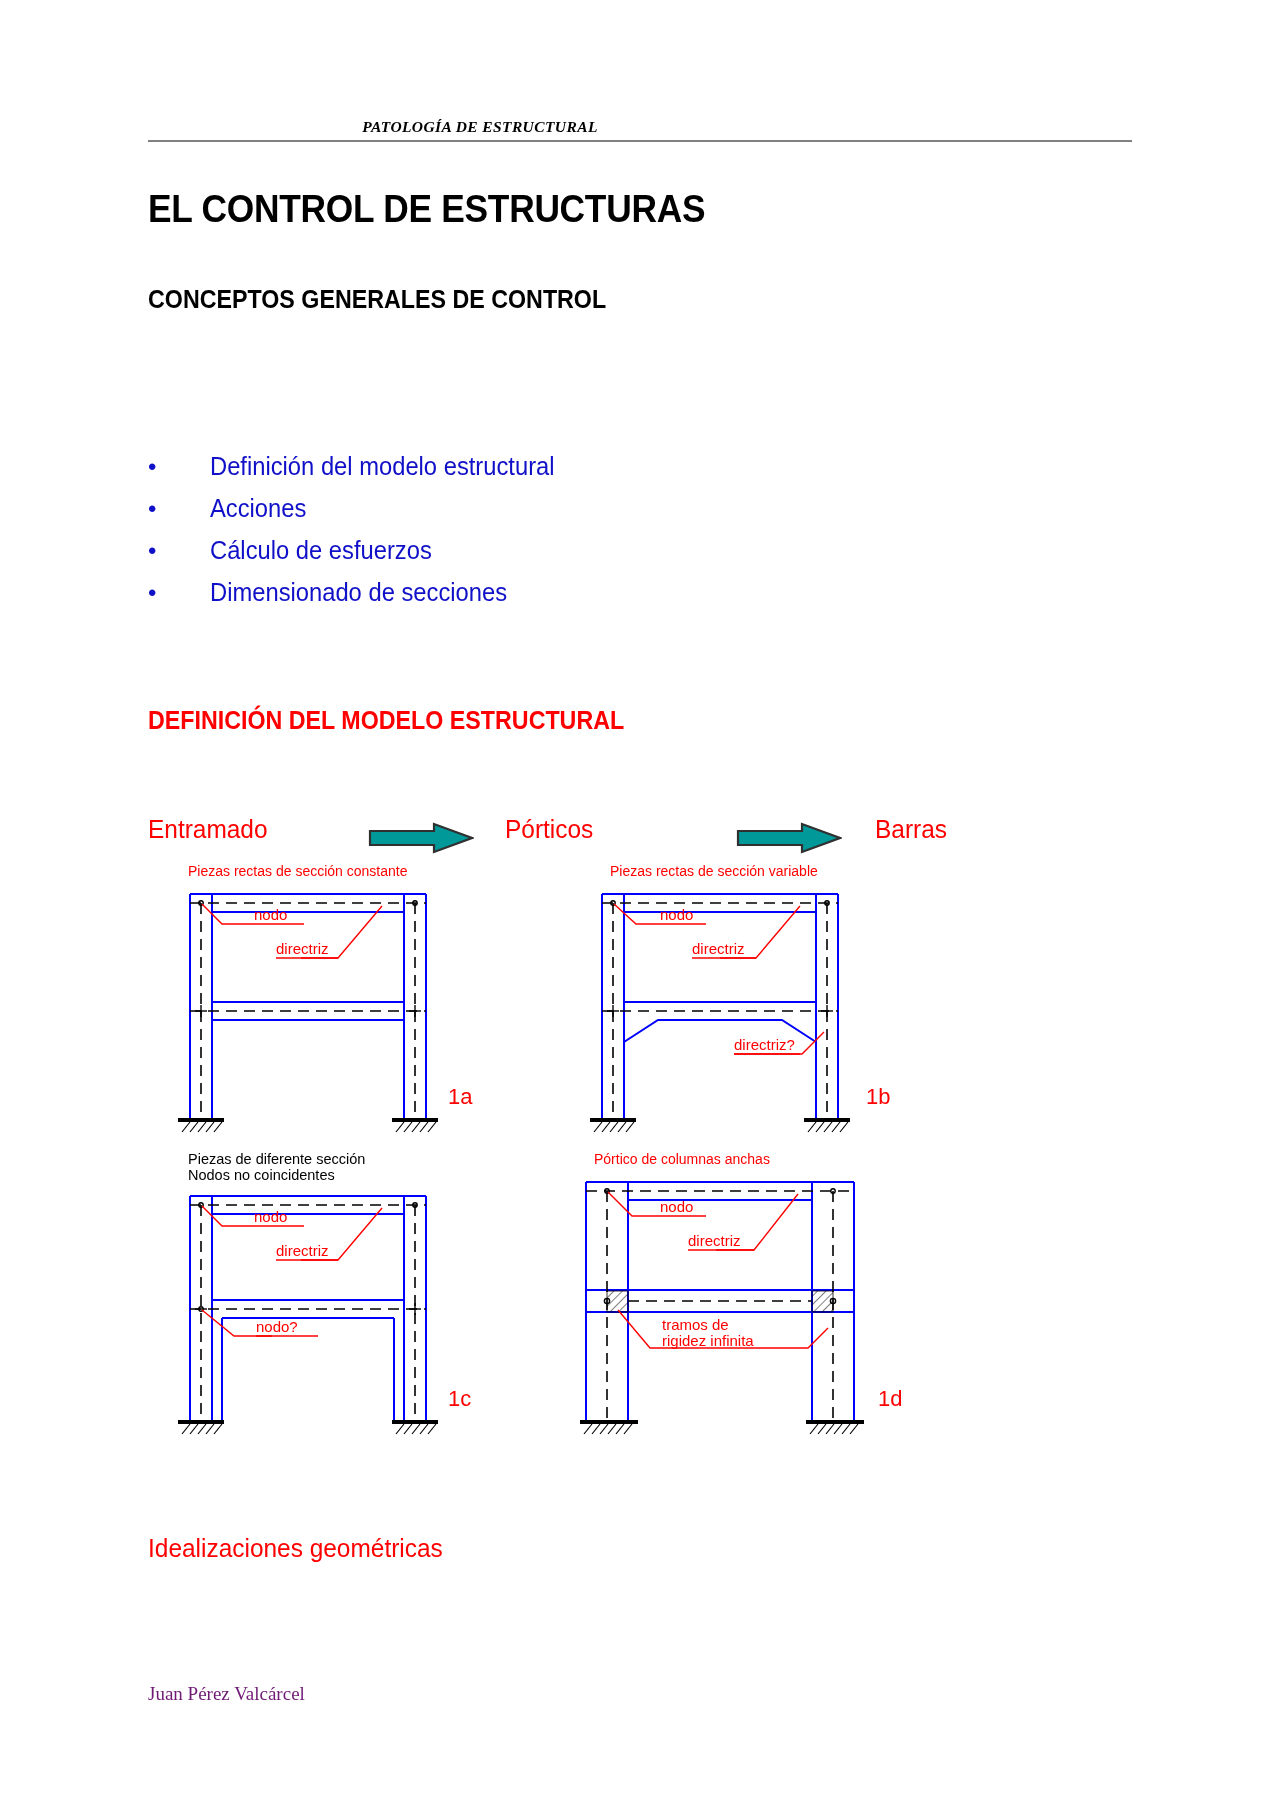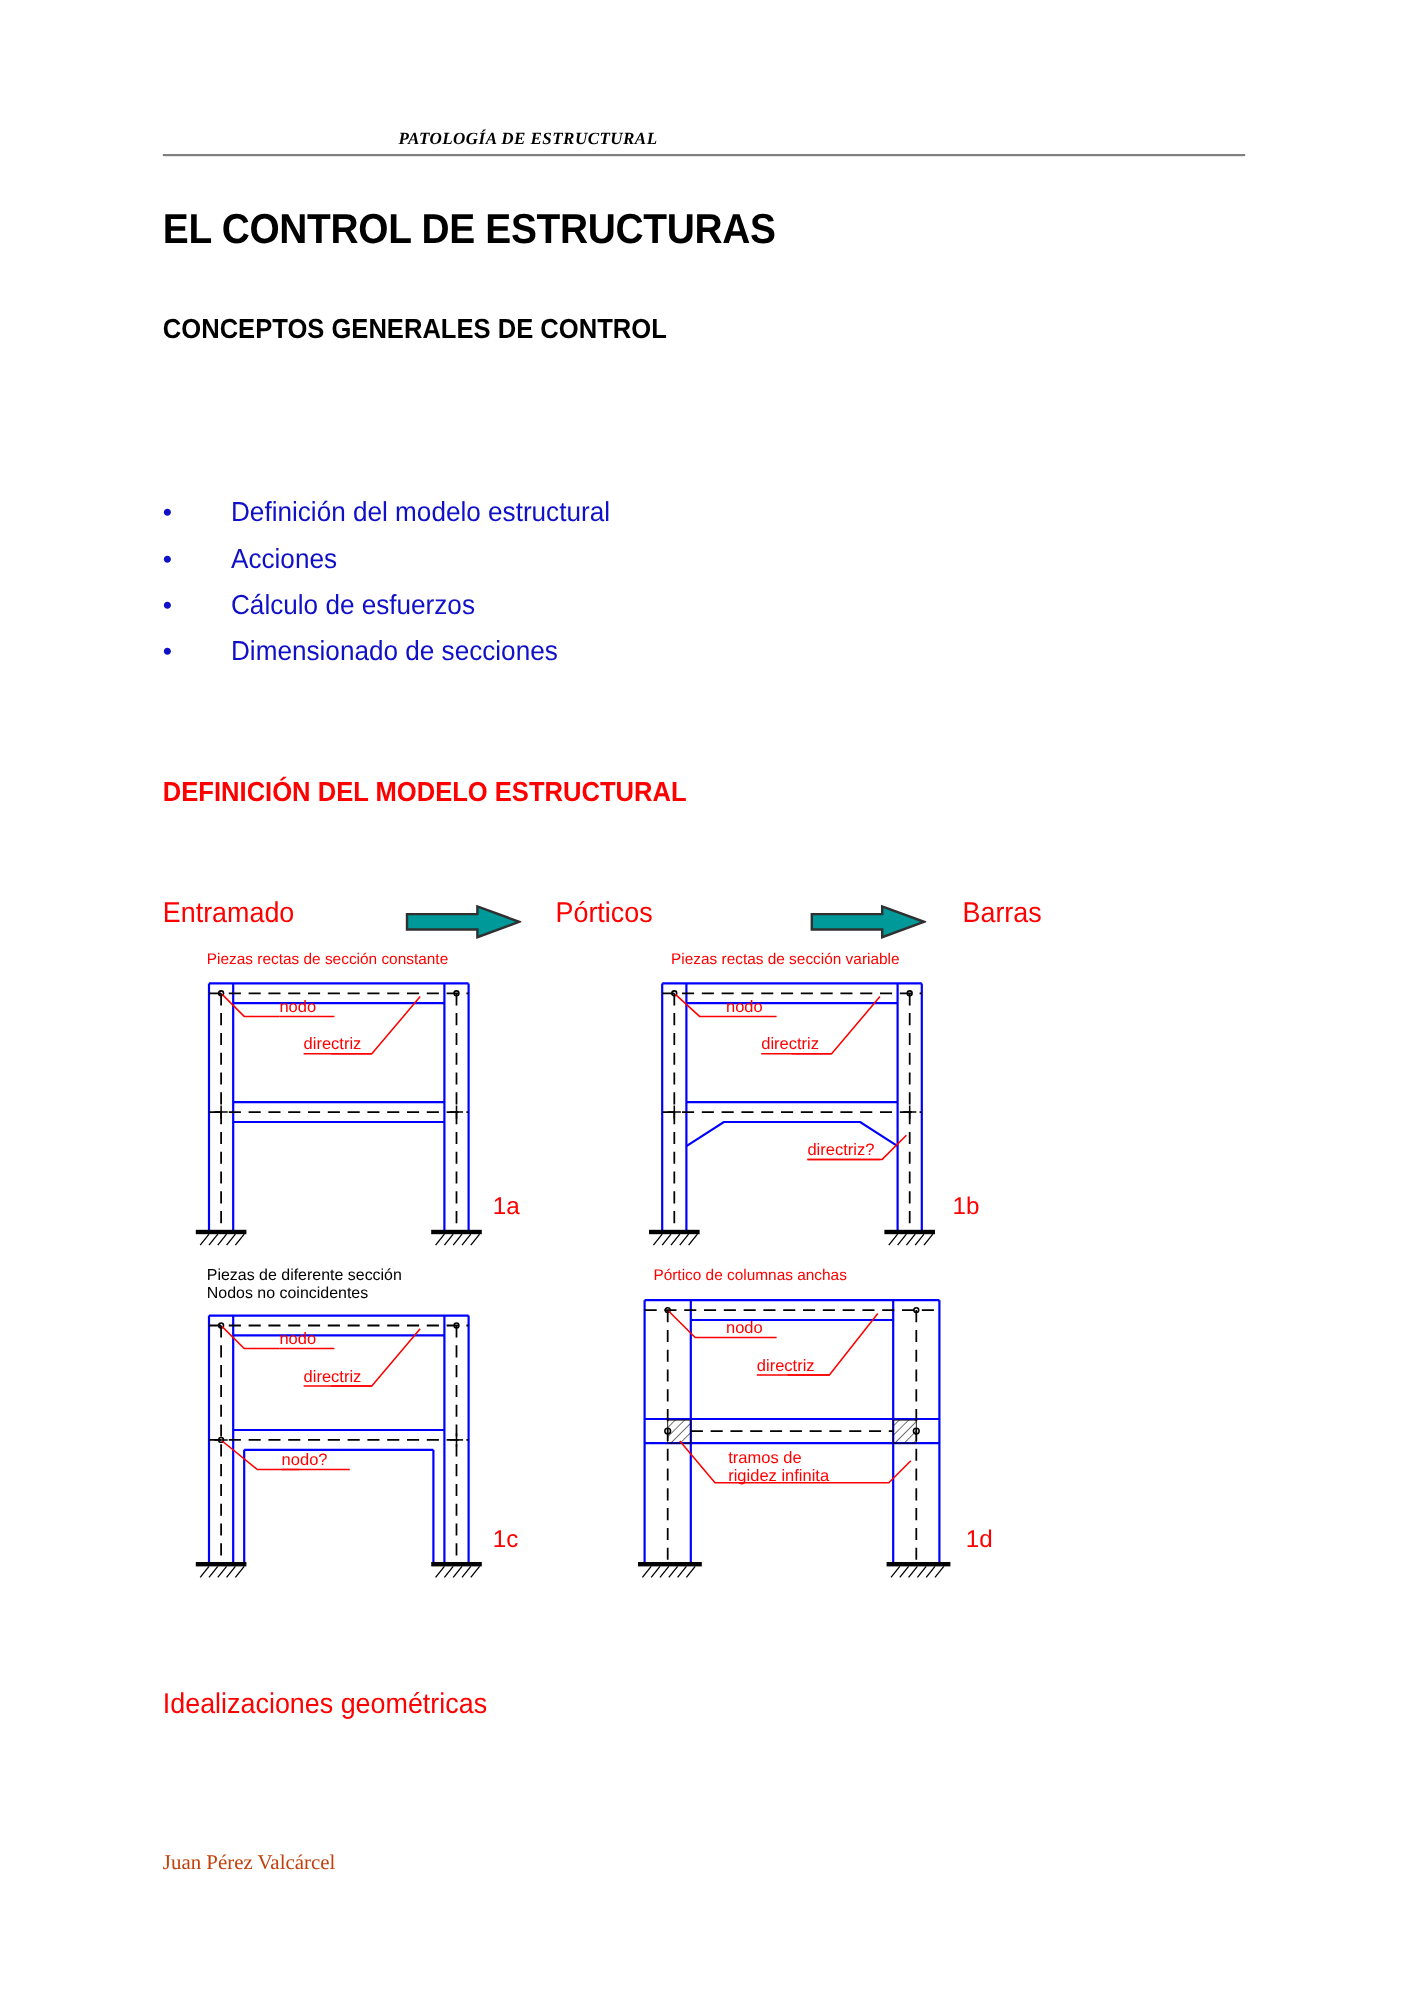--- a/index.html
+++ b/index.html
@@ -182,21 +182,21 @@
     transform-origin: left center;
   }
 
   
   .footer {
     position: absolute;
     left: 148px;
     top: 1683px;
     font-family: "Liberation Serif", serif;
     font-size: 19px;
-    color: #c2410c;
+    color: #701a75;
     white-space: nowrap;
   }
 
   svg { display: block; }
   svg text { font-family: "Liberation Sans", sans-serif; }
 </style>
 </head>
 <body>
 
 <div class="page">

